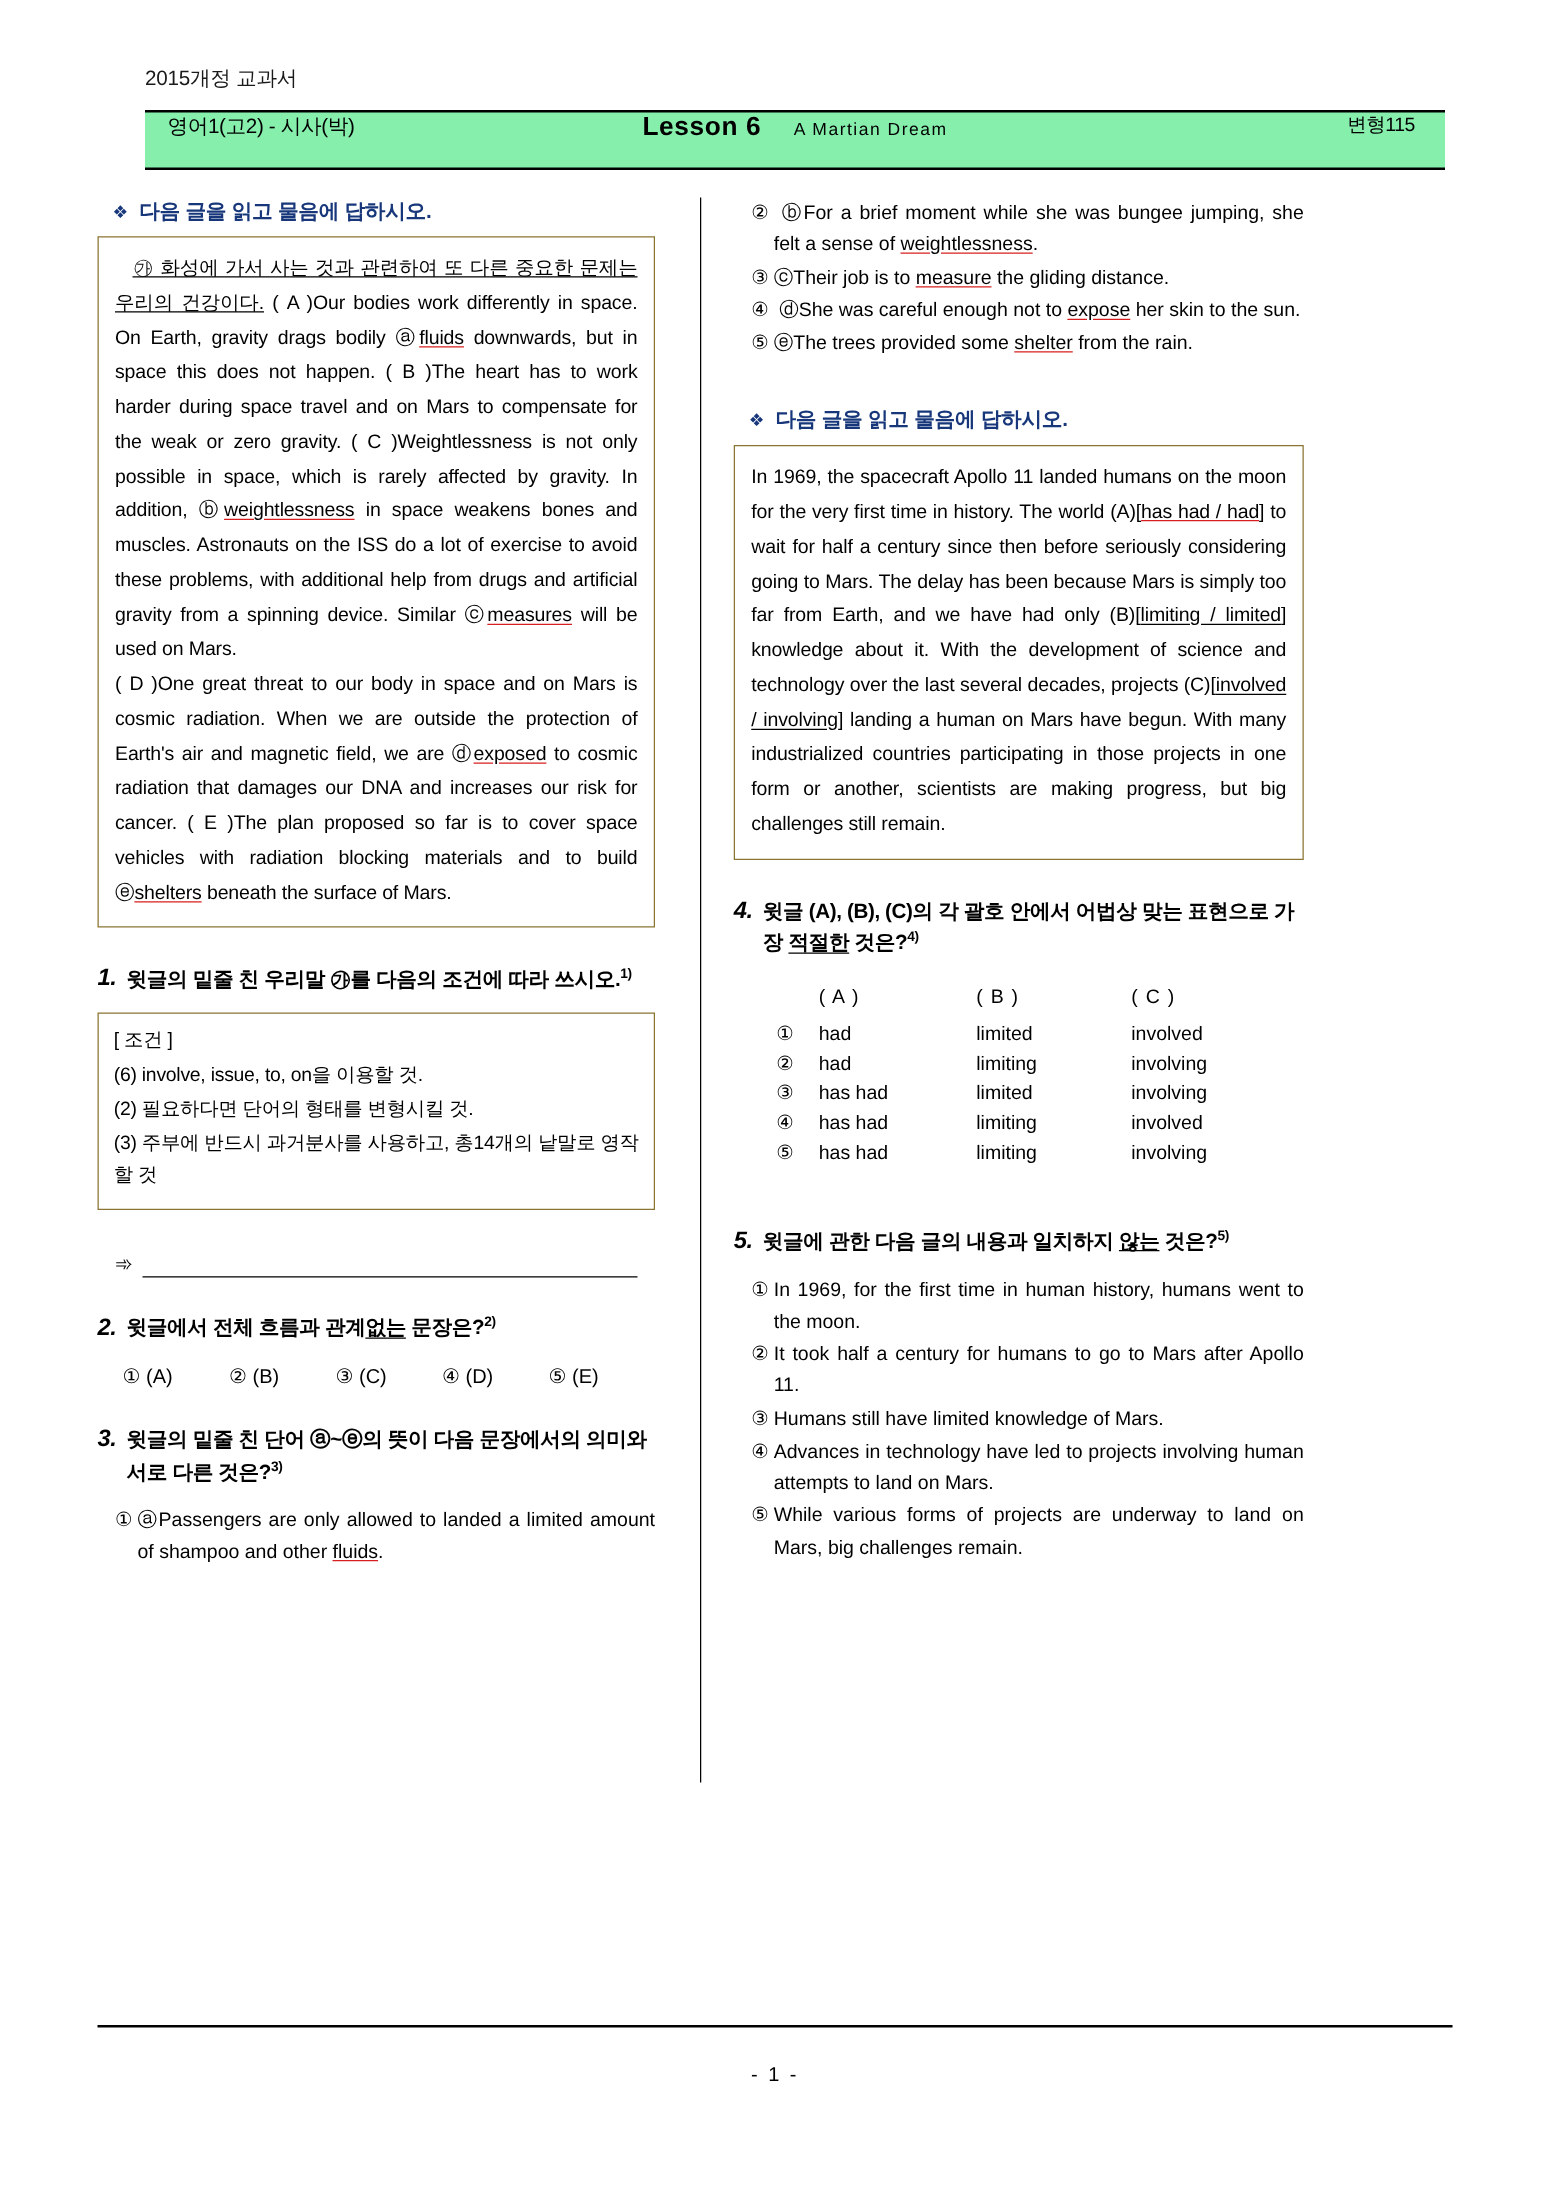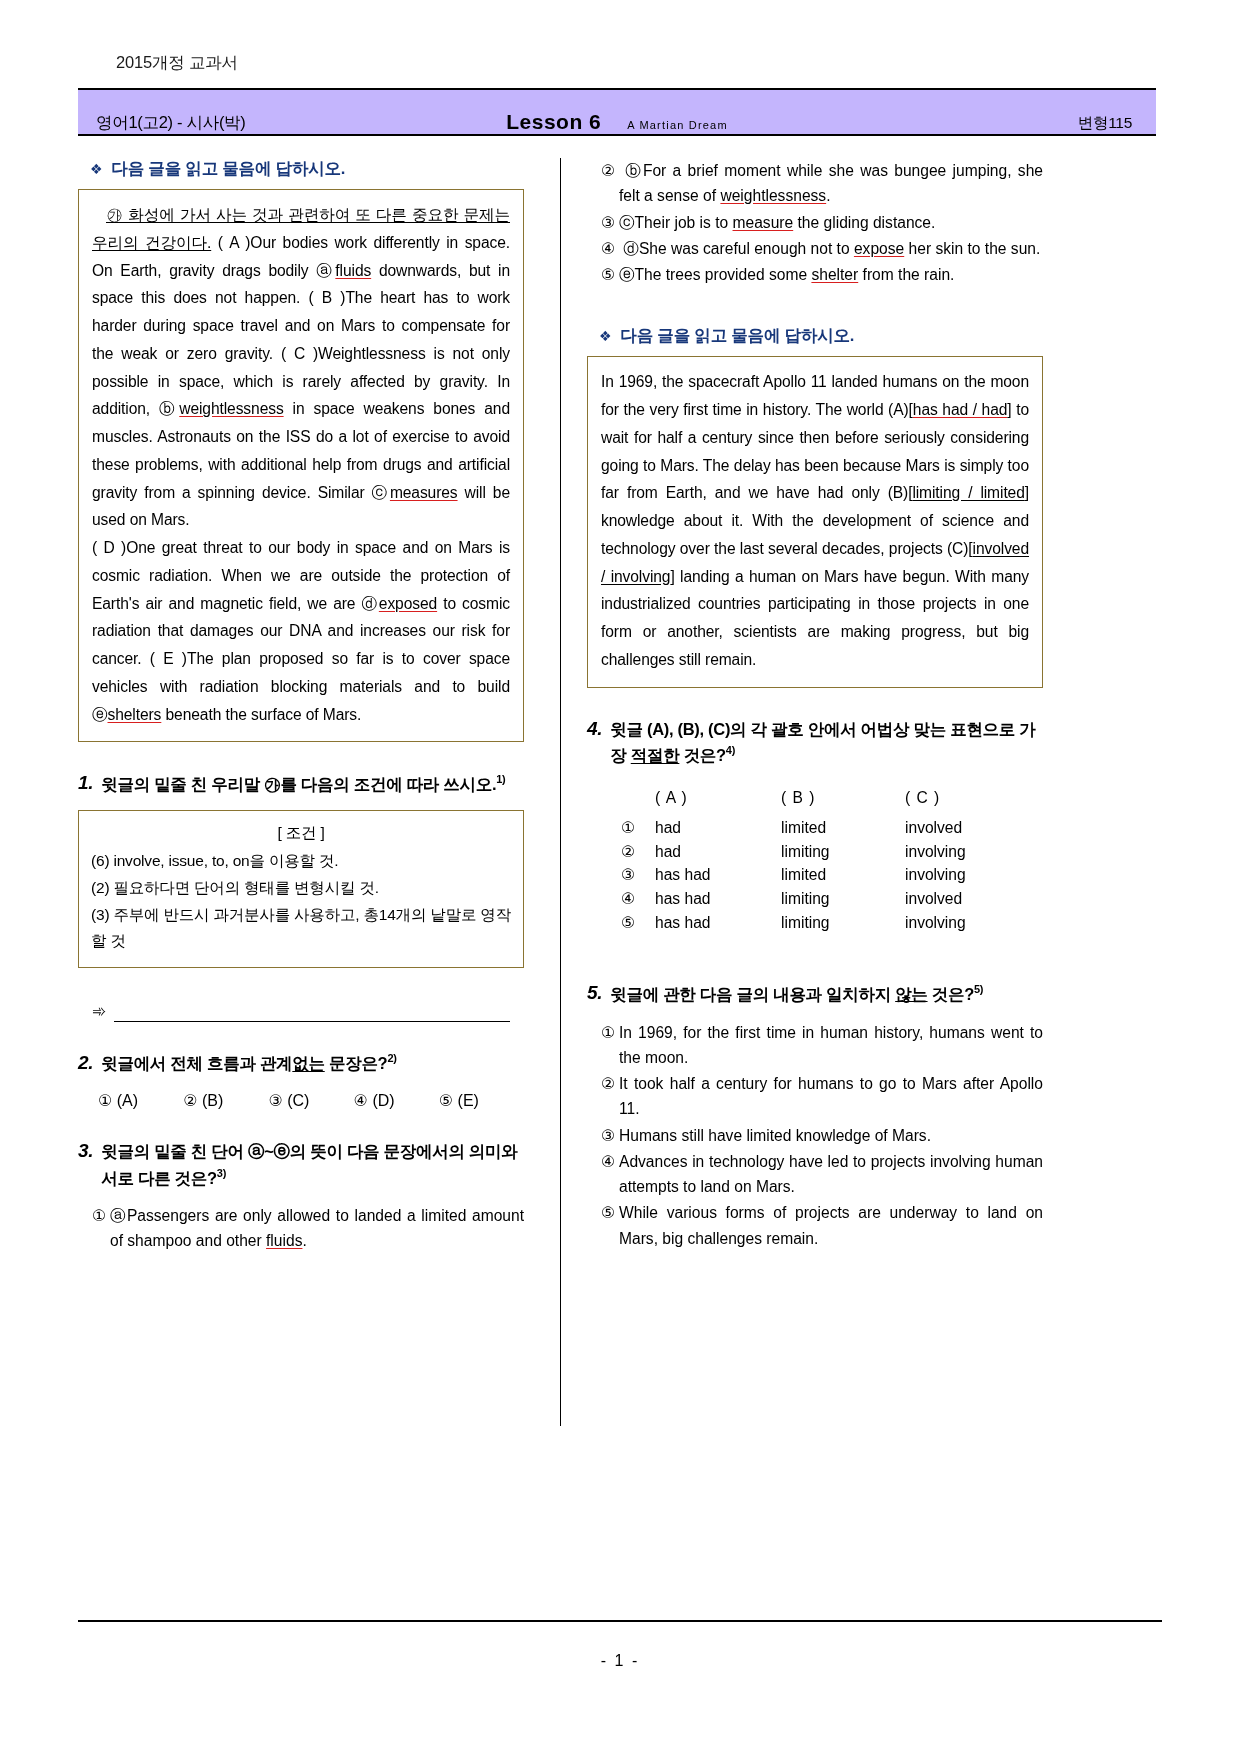--- a/index.html
+++ b/index.html
@@ -21,46 +21,47 @@
   
   .meta-line {
     font-size: 16.5px;
     letter-spacing: -0.2px;
     color: #1a1a1a;
     margin: 0 0 14px 38px;
   }
 
   
   .titlebar {
+    margin-left: 38px;
     margin-right: 6px;
     height: 48px;
-    background: #c4b5fd;
+    background: #86efac;
     border-top: 2.5px solid #000;
     border-bottom: 2.5px solid #000;
     display: flex;
-    align-items: flex-end;
+    align-items: flex-start;
     padding: 0 18px;
     position: relative;
   }
   .tb-left {
     font-size: 16.5px;
     letter-spacing: -0.3px;
     white-space: nowrap;
   }
   .tb-center {
     position: absolute;
     left: 0; right: 0;
     display: flex;
     align-items: baseline;
     justify-content: center;
     gap: 26px;
     pointer-events: none;
   }
   .tb-lesson { font-size: 21px; font-weight: bold; letter-spacing: 0.5px; }
-  .tb-subject { font-size: 11px; letter-spacing: 1.2px; }
+  .tb-subject { font-size: 14px; letter-spacing: 1.2px; }
   .tb-right {
     margin-left: auto;
     font-size: 15.5px;
     letter-spacing: -0.3px;
     white-space: nowrap;
     padding-right: 6px;
   }
 
   
   .columns {
@@ -150,21 +151,21 @@
 
   
   .cond-box {
     border: 1.6px solid #8a7432;
     margin-top: 12px;
     padding: 9px 12px 12px 12px;
     font-size: 15.5px;
     line-height: 1.72;
     letter-spacing: -0.2px;
   }
-  .cond-title { text-align: center; margin-bottom: 2px; }
+  .cond-title { text-align: left; margin-bottom: 2px; }
   .cond-item { }
 
   
   .ans-line {
     display: flex;
     align-items: flex-end;
     gap: 8px;
     margin: 34px 0 0 14px;
   }
   .ans-arrow { font-size: 17px; font-weight: bold; line-height: 1; padding-bottom: 2px; }

